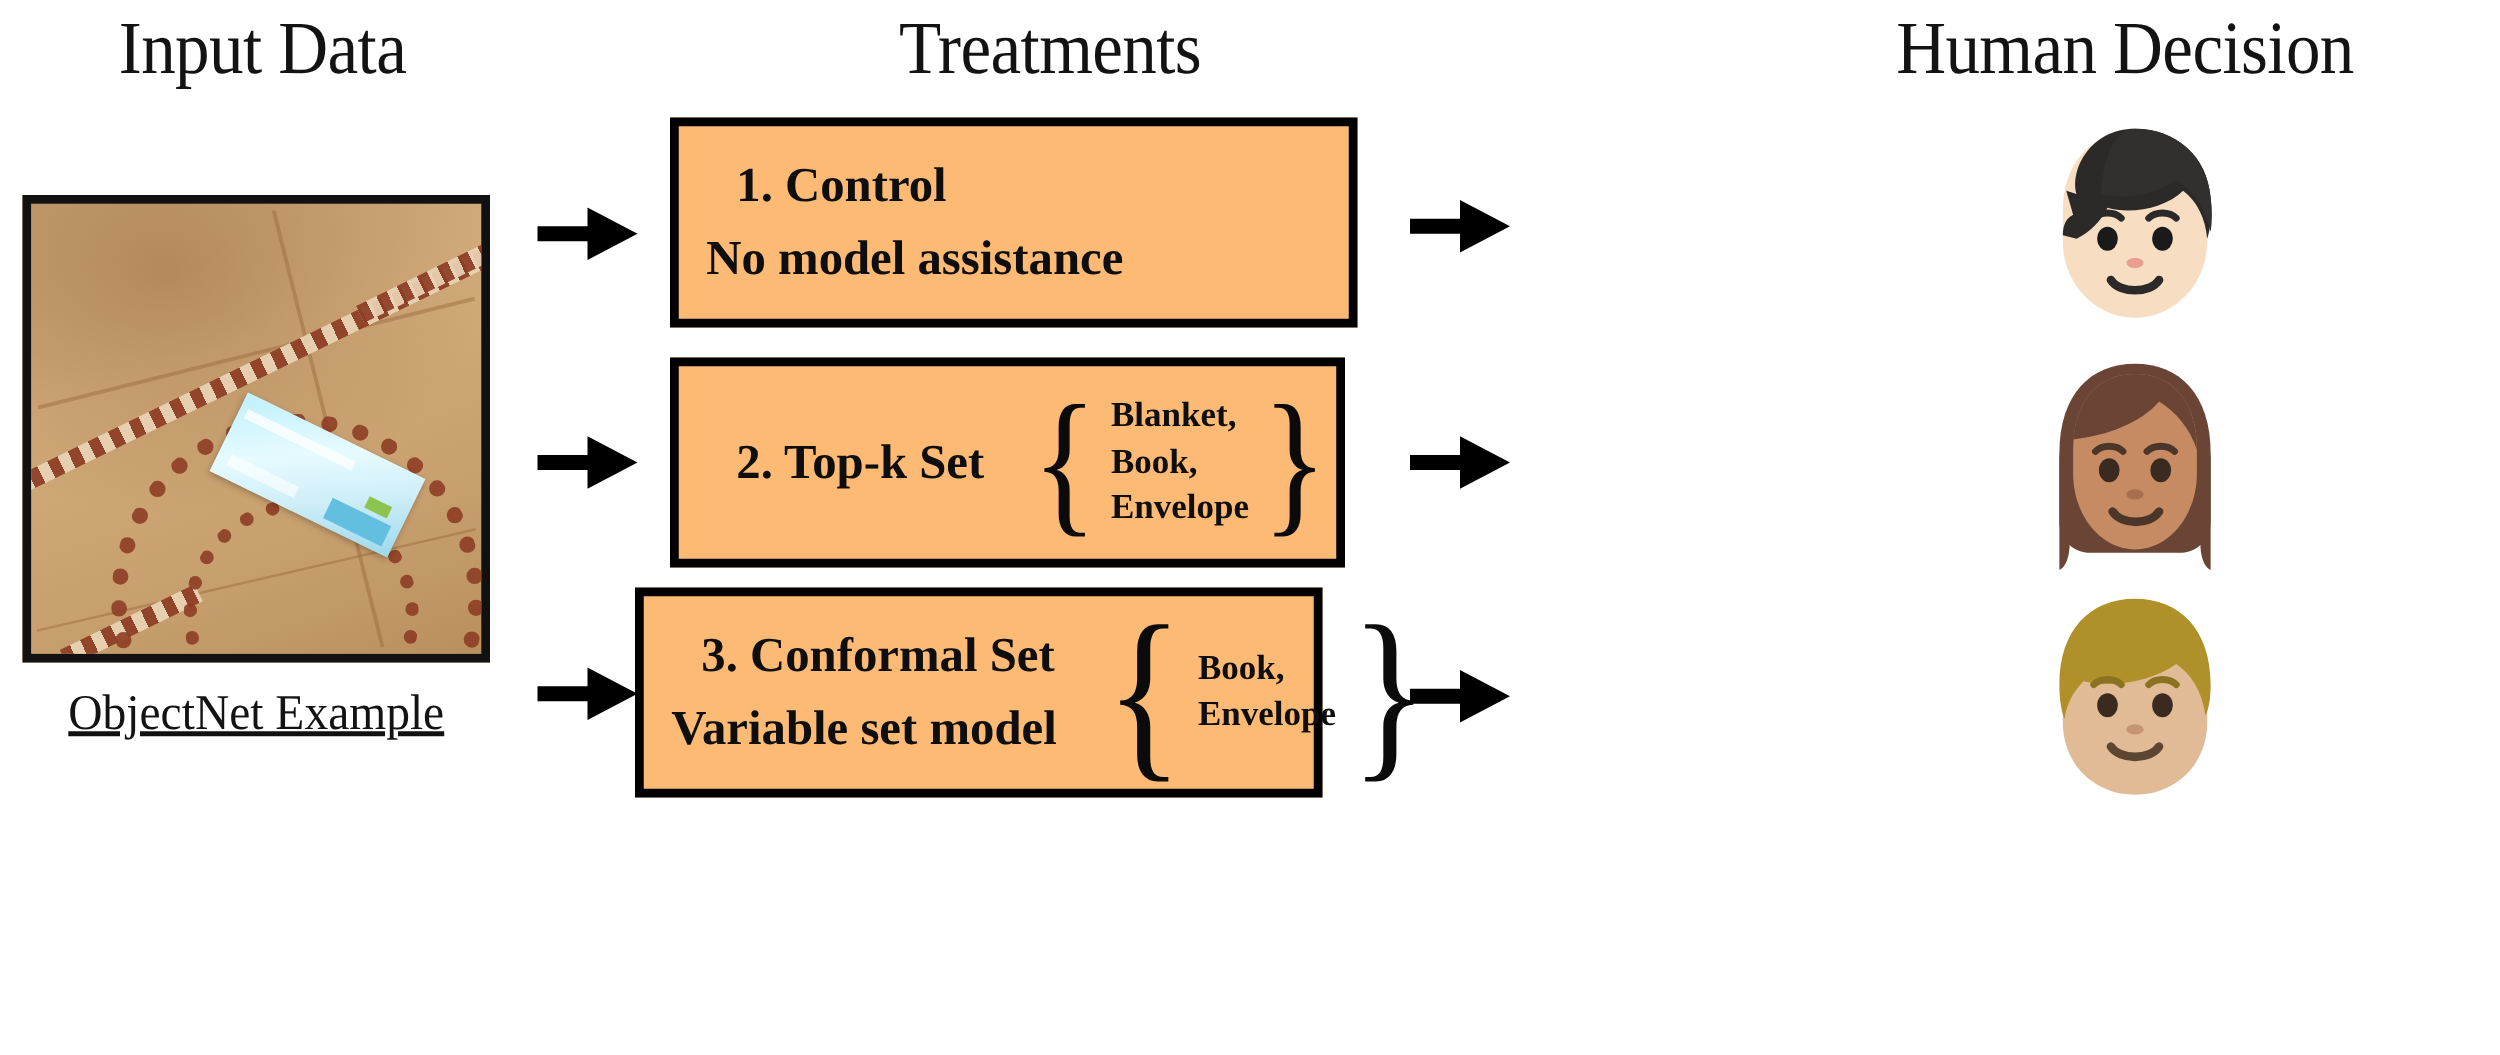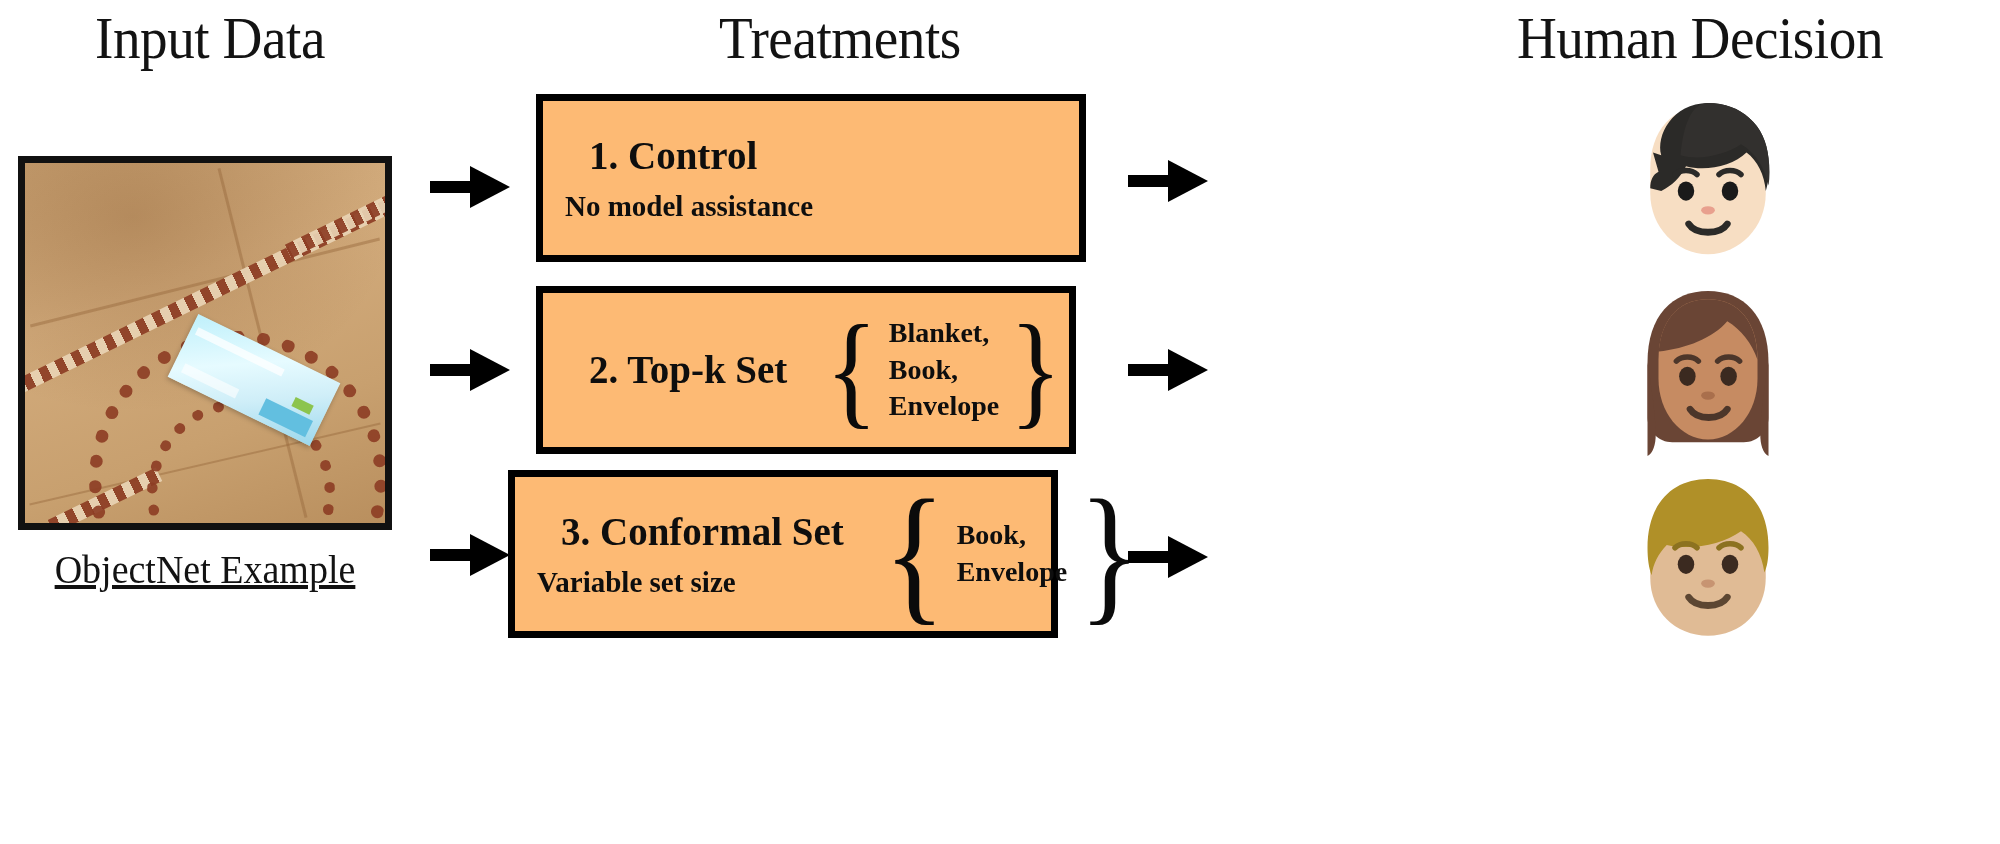--- a/index.html
+++ b/index.html
@@ -177,21 +177,21 @@
     font-weight: bold;
     font-size: 39px;
     color: #0e0e0e;
     white-space: nowrap;
     margin-left: 24px;
     line-height: 1.22;
   }
   .treat-sub {
     font-family: "Liberation Serif", "DejaVu Serif", serif;
     font-weight: bold;
-    font-size: 29px;
+    font-size: 39px;
     color: #0e0e0e;
     white-space: nowrap;
     line-height: 1.22;
     margin-top: 10px;
   }
 
   
   .set-group {
     display: flex;
     align-items: center;
@@ -299,21 +299,21 @@
       <div>Book,</div>
       <div>Envelope</div>
     </span>
     <span class="brace">}</span>
   </div>
 </div>
 
 <div class="treat-box" id="box3">
   <div class="treat-text">
     <div class="treat-title">3. Conformal Set</div>
-    <div class="treat-sub">Variable set size</div>
+    <div class="treat-sub">Variable set model</div>
   </div>
   <div class="set-group">
     <span class="brace tall3">{</span>
     <span class="set-items">
       <div>Book,</div>
       <div>Envelope</div>
     </span>
     <span class="brace tall3">}</span>
   </div>
 </div>

